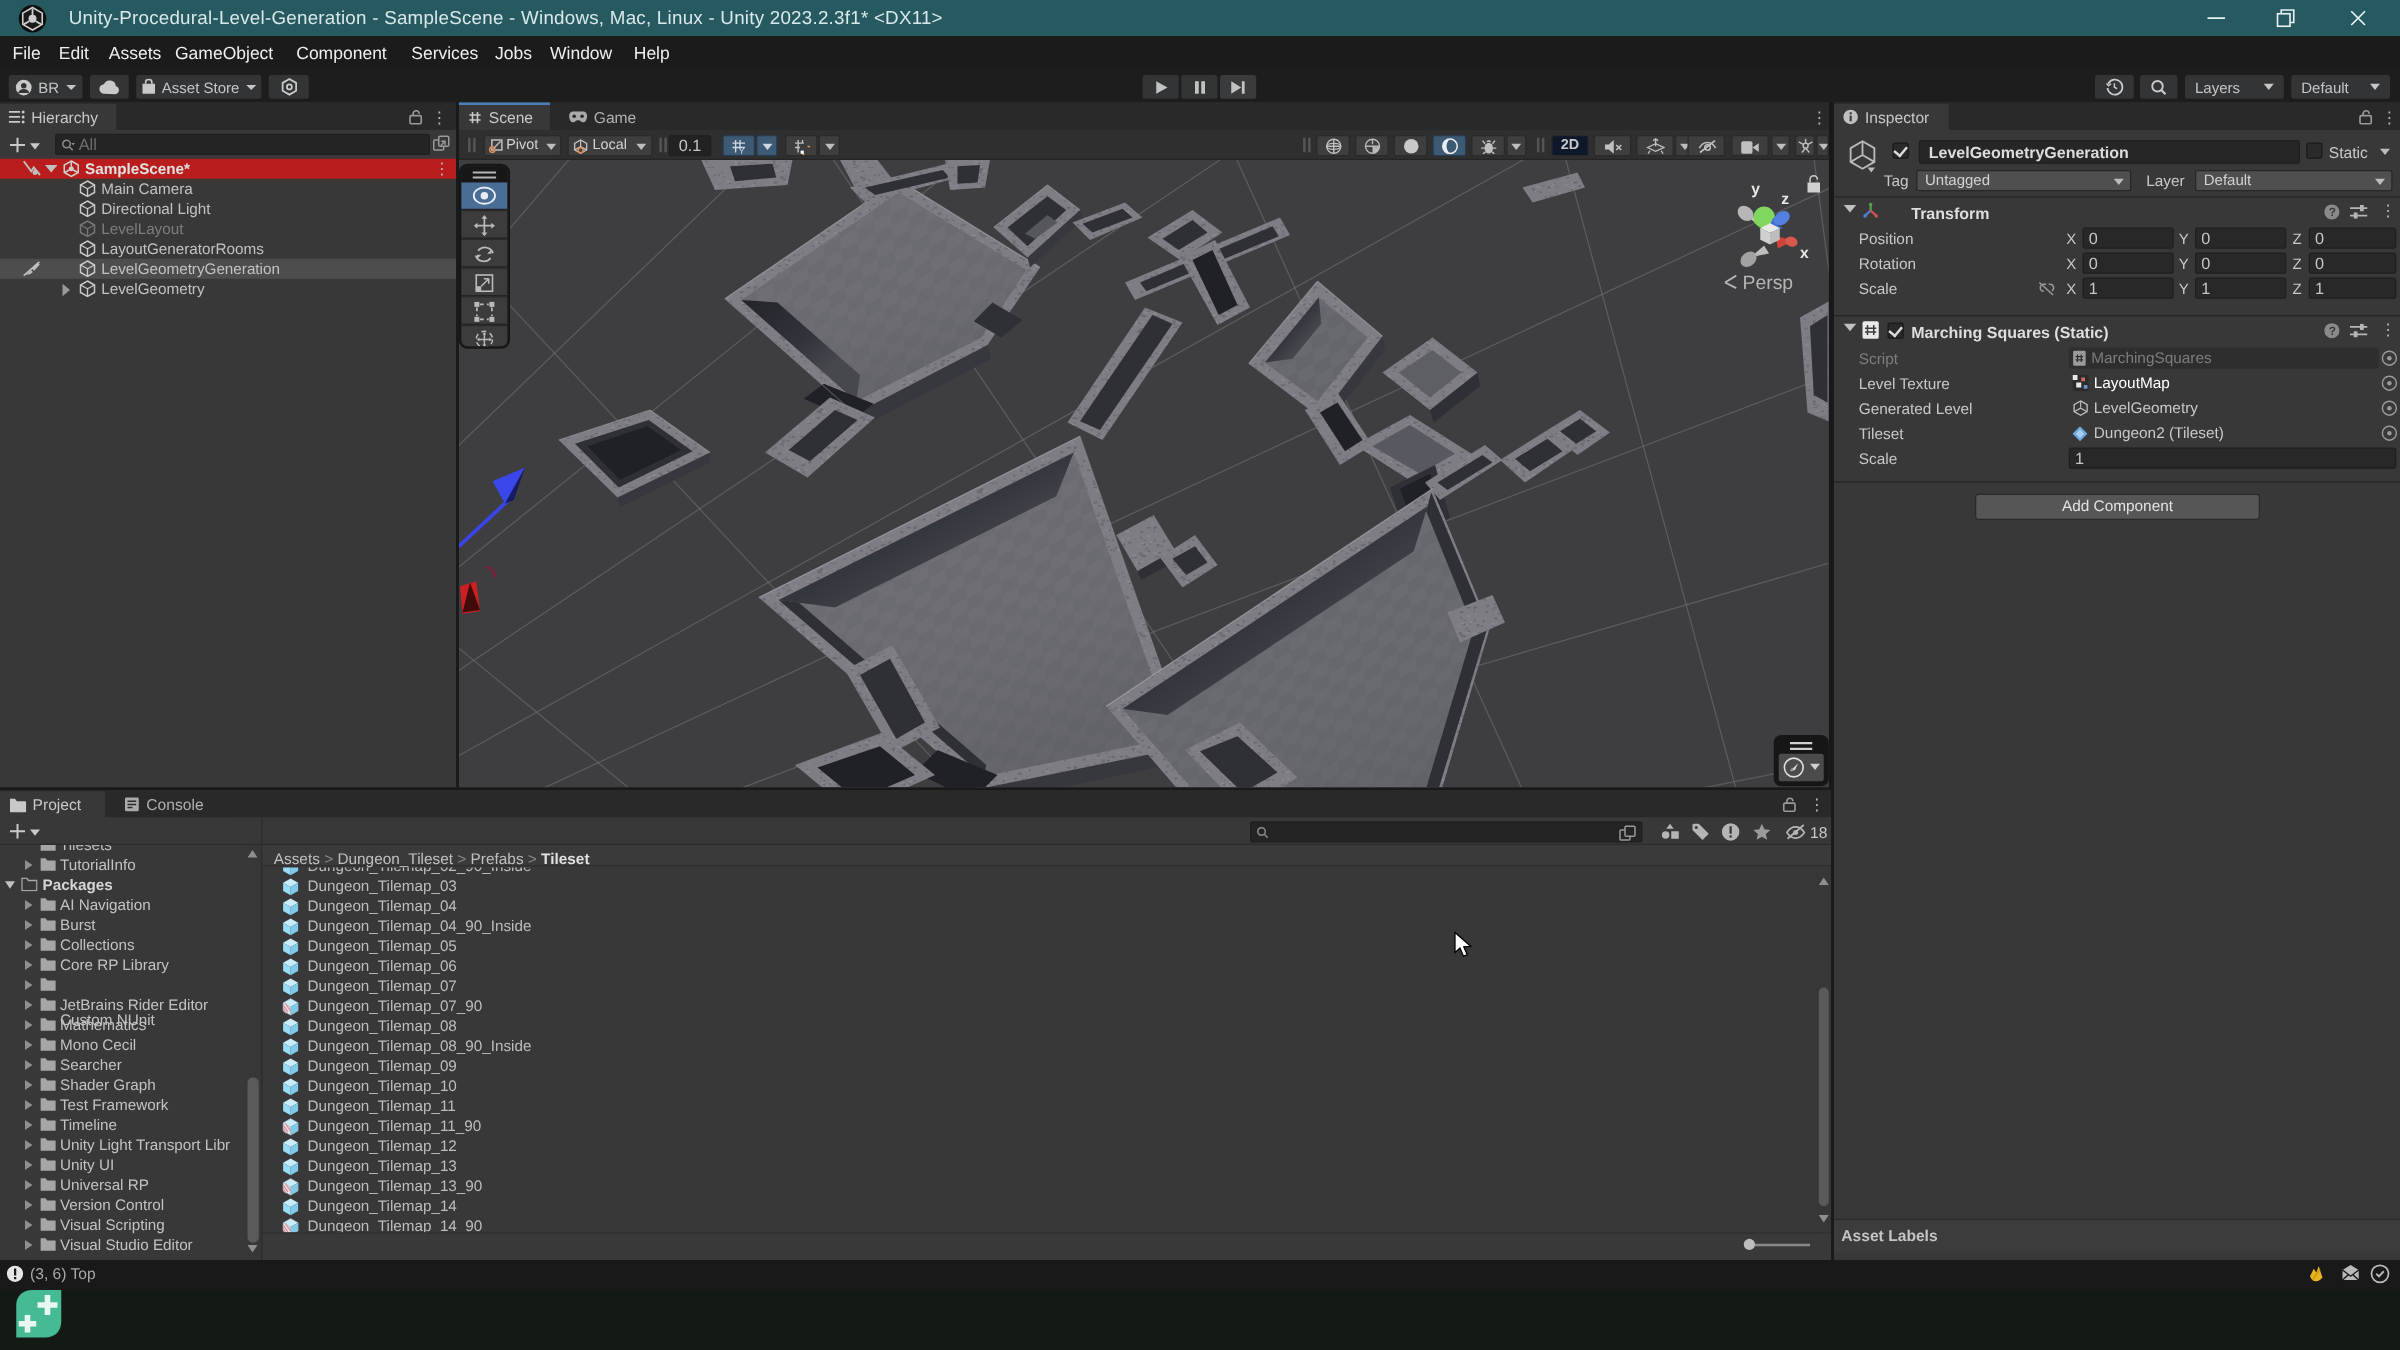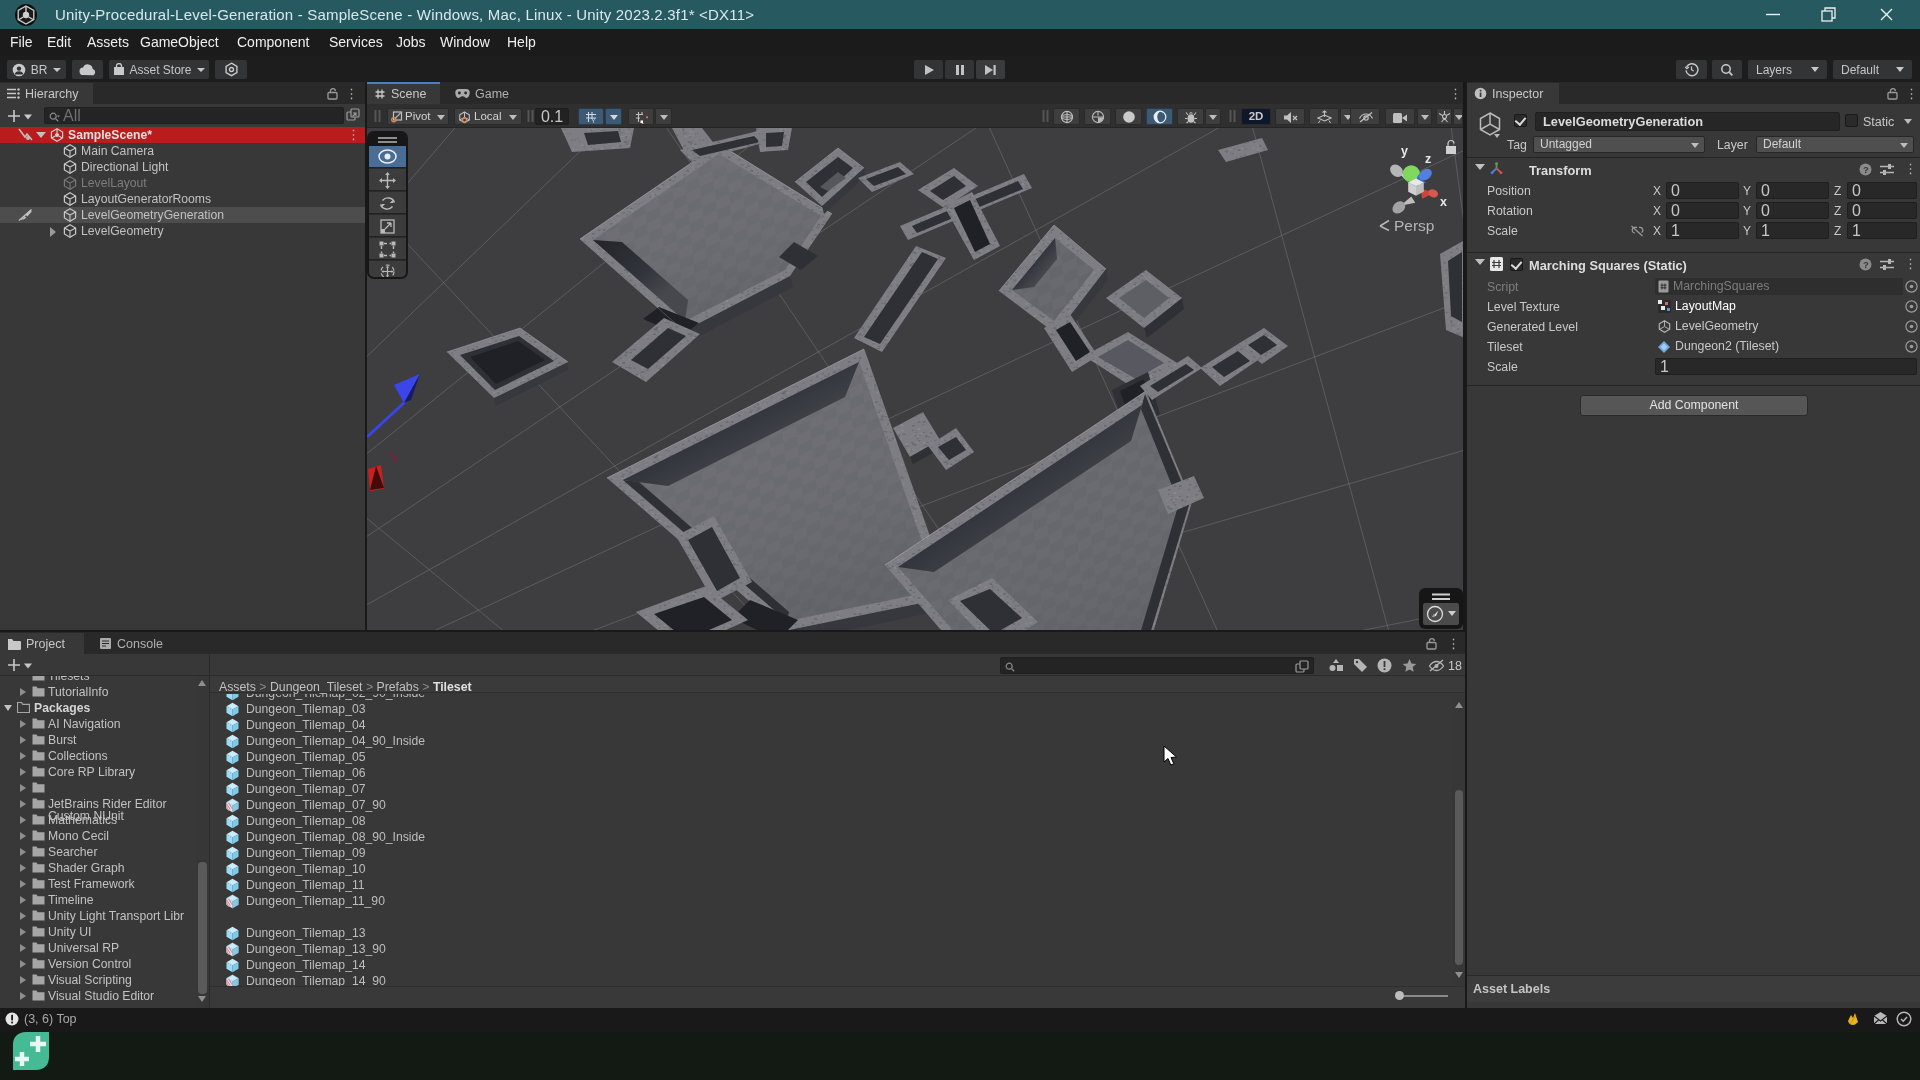--- a/index.html
+++ b/index.html
@@ -11,21 +11,21 @@
 
 #menubar{left:0;top:29px;width:1920px;height:27px;background:#1b1b1b;color:#efefef;font-size:14px}
 #menubar span{position:absolute;top:5px}
 
 #toolbar{left:0;top:56px;width:1920px;height:26px;background:#1d1d1d}
 .tbtn{position:absolute;top:4px;height:19px;background:#333436;border-radius:2px;color:#c6c6c6;font-size:12px;display:flex;align-items:center;justify-content:center}
 
 .tabbar{position:absolute;background:#292929;height:22px}
 .tab{position:absolute;top:1px;height:21px;background:#383838;color:#c8c8c8;font-size:12.5px;display:flex;align-items:center;padding:0 9px 0 7px}
 .tab .ticon{margin-right:5px}
-.field{position:absolute;background:#282828;border:1px solid #1f1f1f;border-radius:2px;color:#c6c6c6;font-size:16px;line-height:16px;padding-left:4px}
+.field{position:absolute;background:#282828;border:1px solid #1f1f1f;border-radius:2px;color:#c6c6c6;font-size:13px;line-height:16px;padding-left:4px}
 .drop{position:absolute;background:#4f4f4f;border:1px solid #272727;border-radius:2px;color:#d2d2d2;font-size:12px;line-height:15px;padding-left:6px}
 .carat{position:absolute;width:0;height:0;border-left:4.5px solid transparent;border-right:4.5px solid transparent;border-top:5px solid #bdbdbd}
 .vline{position:absolute;width:1px;background:#242424}
 .hline{position:absolute;height:1px;background:#242424}
 .row{position:absolute;height:16px;line-height:16px;white-space:nowrap;font-size:12.2px;color:#c2c2c2}
 .dim{color:#7d7d7d}
 .b{font-weight:bold}
 .kebab{position:absolute;color:#b5b5b5;font-size:12px;letter-spacing:0}
 
 #hierarchy{left:0;top:82px;width:365px;height:548px;background:#383838}
@@ -1385,20 +1385,28 @@
             <path d="M7 .8l5.6 3.2L7 7 1.4 4z" fill="#c8ecfa"></path>
             <path d="M7 7l5.6-3v6L7 13.2z" fill="#7fc9ea"></path>
             <path d="M1.4 4L7 7v6.2L1.4 10z" fill="#efe9ea"></path>
             <g stroke="#d795a2" stroke-width="1.1">
               <path d="M1.4 5.5L5 10.8M1.4 8.2L3.4 11.6M3.2 4.6L7 10.2"></path>
             </g>
             <path d="M7 .8l5.6 3.2v6L7 13.2 1.4 10V4z" fill="none" stroke="#9fb8c4" stroke-width="0.4"></path>
           </svg>
           <span style="position:absolute;left:36px">Dungeon_Tilemap_11_90</span>
         </div>
+        <div class="row" style="left:0;top:215px;width:1242px;color:#bdbdbd">
+          <svg style="position:absolute;left:15px;top:1px" width="15" height="15" viewBox="0 0 14 14">
+            <path d="M7 .8l5.6 3.2L7 7 1.4 4z" fill="#c8ecfa"></path>
+            <path d="M7 7l5.6-3v6L7 13.2z" fill="#7fc9ea"></path>
+            <path d="M1.4 4L7 7v6.2L1.4 10z" fill="#9adcf5"></path>
+          </svg>
+          <span style="position:absolute;left:36px">Dungeon_Tilemap_12</span>
+        </div>
         <div class="row" style="left:0;top:231px;width:1242px;color:#bdbdbd">
           <svg style="position:absolute;left:15px;top:1px" width="15" height="15" viewBox="0 0 14 14">
             <path d="M7 .8l5.6 3.2L7 7 1.4 4z" fill="#c8ecfa"></path>
             <path d="M7 7l5.6-3v6L7 13.2z" fill="#7fc9ea"></path>
             <path d="M1.4 4L7 7v6.2L1.4 10z" fill="#9adcf5"></path>
           </svg>
           <span style="position:absolute;left:36px">Dungeon_Tilemap_13</span>
         </div>
         <div class="row" style="left:0;top:247px;width:1242px;color:#bdbdbd">
           <svg style="position:absolute;left:15px;top:1px" width="15" height="15" viewBox="0 0 14 14">

